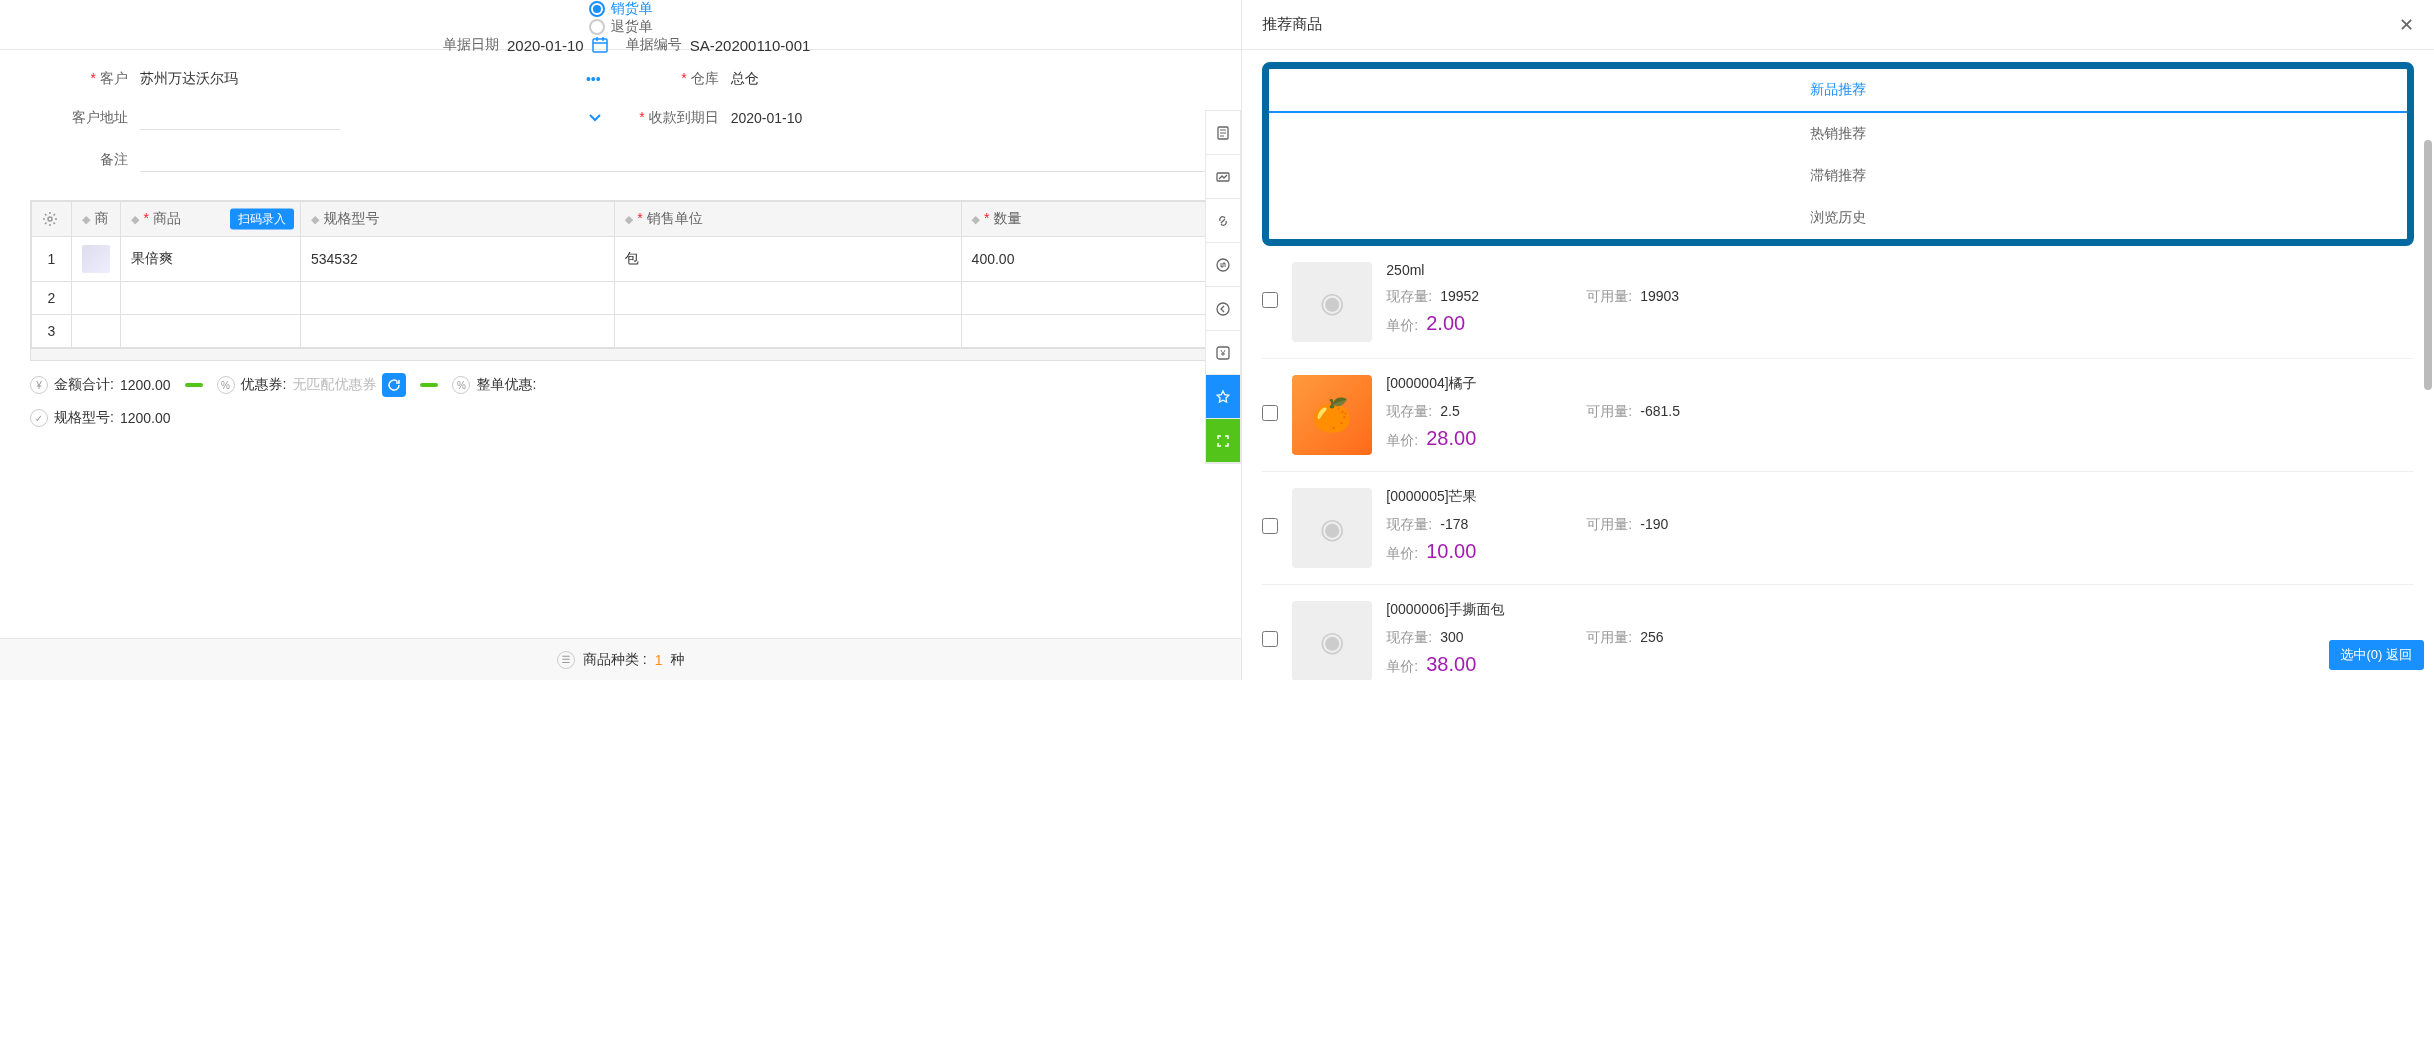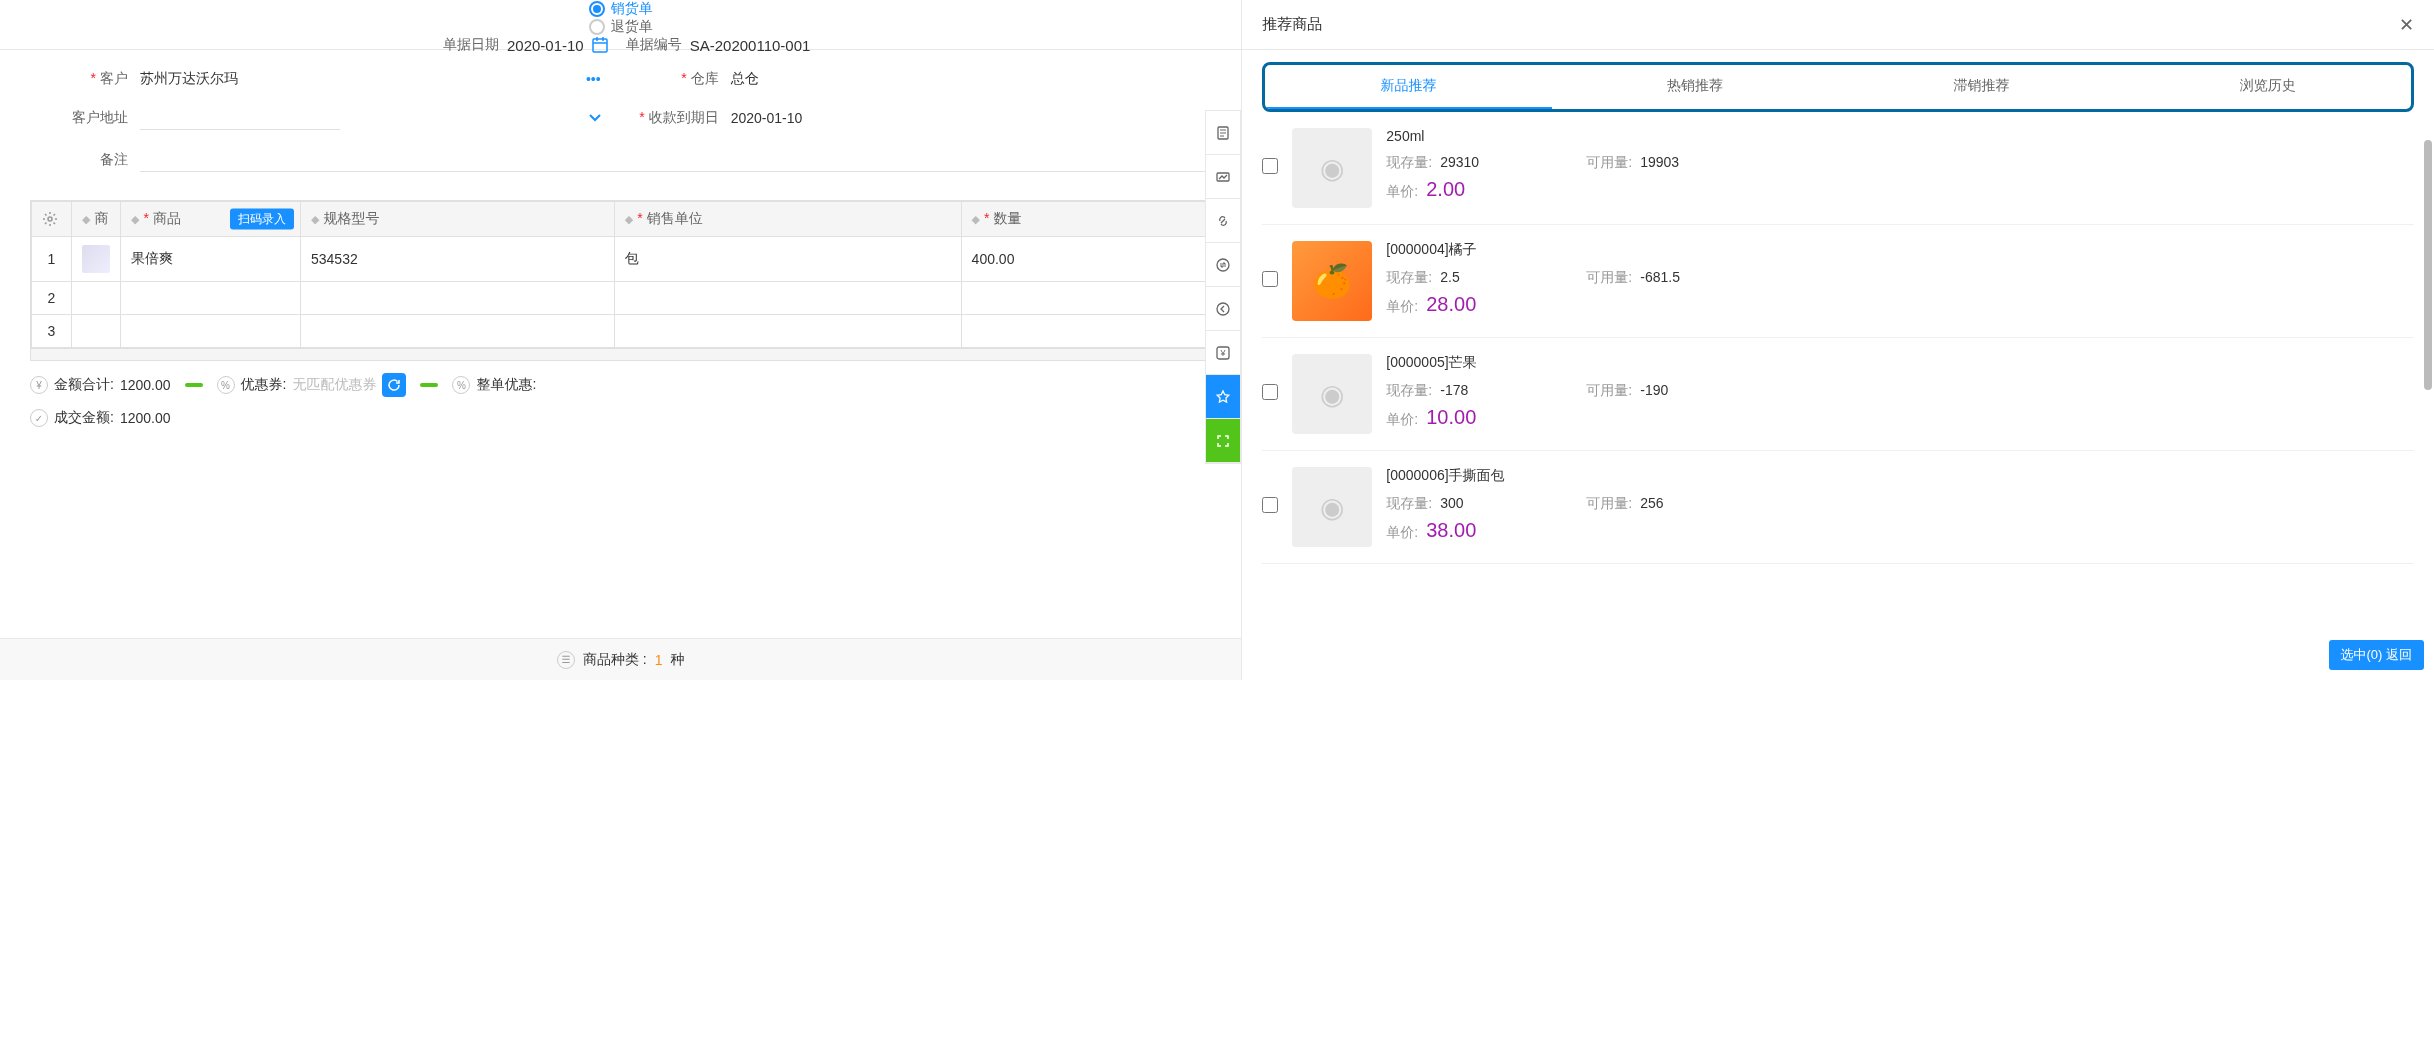--- a/index.html
+++ b/index.html
@@ -52,21 +52,21 @@
     
     .side-tools { position: absolute; right: 0; top: 110px; width: 36px; background: #fff; border: 1px solid #e8e8e8; }
     .side-tool { height: 44px; display: flex; align-items: center; justify-content: center; border-bottom: 1px solid #e8e8e8; color: #666; cursor: pointer; }
     .side-tool.blue { background: #1890ff; color: #fff; }
     .side-tool.green { background: #52c41a; color: #fff; }
     
     .panel-header { height: 50px; display: flex; align-items: center; padding: 0 20px; border-bottom: 1px solid #e8e8e8; }
     .panel-title { font-size: 15px; color: #333; }
     .close-btn { margin-left: auto; font-size: 18px; color: #666; cursor: pointer; }
     
-    .rec-tabs { display: flex; margin: 12px 20px 0; border: 3px solid #0369a1; border-radius: 8px; overflow: hidden; }
+    .rec-tabs { display: flex; margin: 12px 20px 0; border: 7px solid #0369a1; border-radius: 8px; overflow: hidden; flex-direction: column; }
     .rec-tab { flex: 1; text-align: center; padding: 12px 0; cursor: pointer; color: #666; }
     .rec-tab.active { color: #1890ff; border-bottom: 2px solid #1890ff; }
     
     .rec-list { flex: 1; overflow-y: auto; padding: 0 20px 0 20px; }
     .rec-item { display: flex; align-items: flex-start; padding: 16px 0; border-bottom: 1px solid #f0f0f0; gap: 14px; }
     .rec-check { margin-top: 30px; }
     .rec-check input { width: 16px; height: 16px; }
     .rec-img { width: 80px; height: 80px; background: #eee; border-radius: 4px; display: flex; align-items: center; justify-content: center; color: #ccc; font-size: 28px; flex-shrink: 0; }
     .rec-img.orange-img { background: linear-gradient(135deg, #ff9a3c, #ff6b1a); color: #fff; font-size: 32px; }
     .rec-info { flex: 1; }
@@ -227,21 +227,21 @@
     </div>
     <span class="dash"></span>
     <div class="total-item">
       <span class="circ-icon">%</span>
       <span>整单优惠:</span>
     </div>
   </div>
   <div class="totals-row" style="padding-top:0;">
     <div class="total-item">
       <span class="circ-icon">✓</span>
-      <span>成交金额:</span>
+      <span>规格型号:</span>
       <span>1200.00</span>
     </div>
   </div>
 
   <div class="footer-bar">
     <span class="circ-icon">☰</span>
     <span>商品种类 :</span>
     <span class="orange-num">1</span>
     <span>种</span>
   </div>
@@ -312,21 +312,21 @@
 
   <div class="rec-list" id="rec-list">
       <div class="rec-item">
         <div class="rec-check"><input type="checkbox" style=""></div>
         <div class="rec-img">◉</div>
         <div class="rec-info">
           <div class="rec-name">250ml</div>
           <div class="rec-stats">
             <div class="stat">
               <span class="stat-label">现存量:</span>
-              <span class="stat-value">29310</span>
+              <span class="stat-value">19952</span>
             </div>
             <div class="stat">
               <span class="stat-label">可用量:</span>
               <span class="stat-value">19903</span>
             </div>
           </div>
           <div class="price-row"><span class="price-label">单价:</span><span class="price-value">2.00</span></div>
         </div>
       </div>
       <div class="rec-item">

